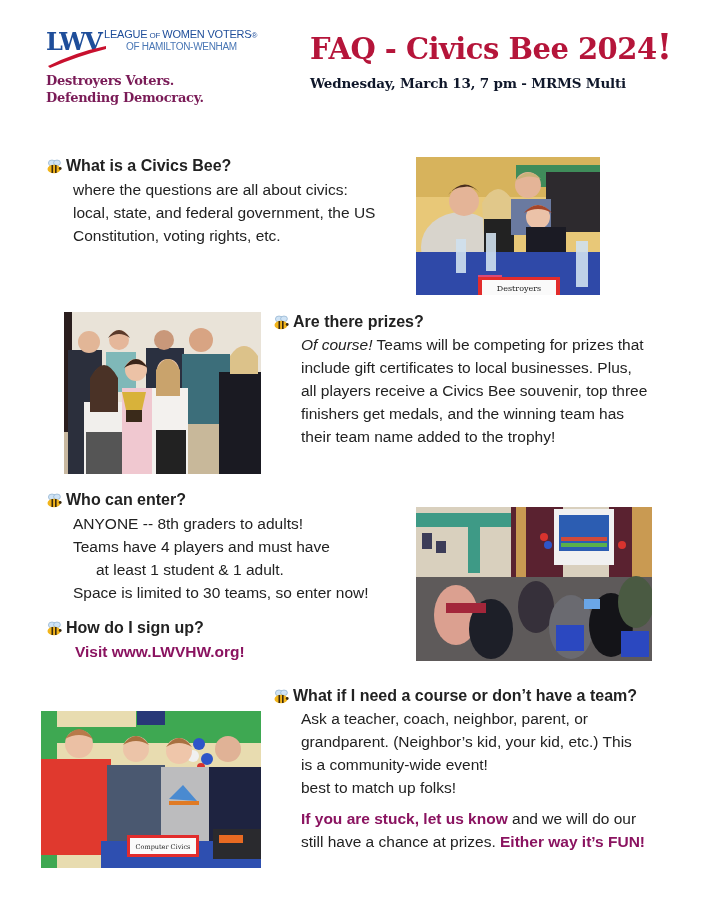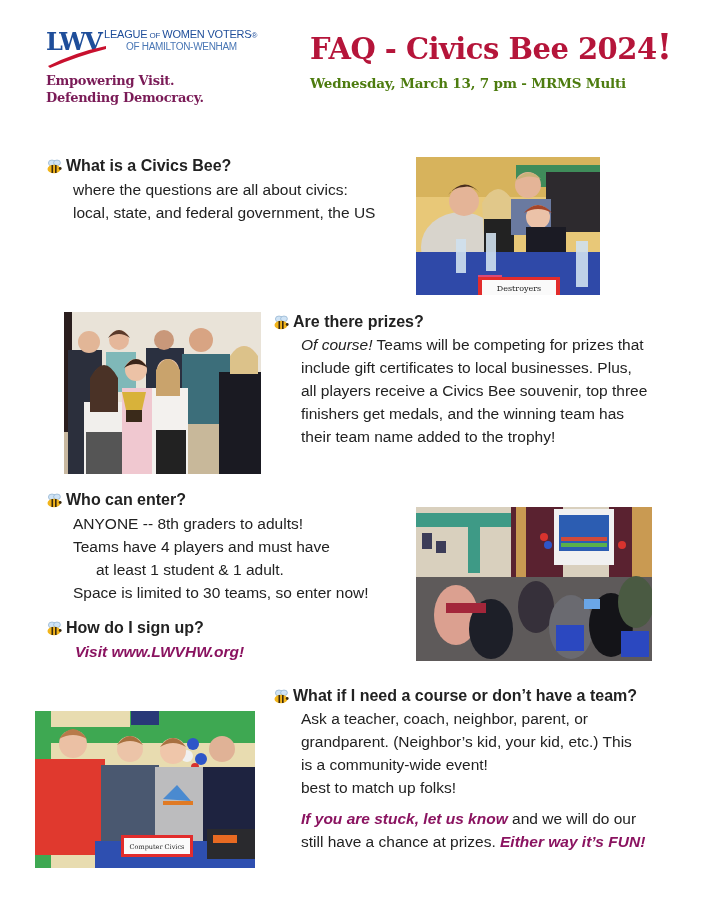--- a/index.html
+++ b/index.html
@@ -11,48 +11,48 @@
   .logo-lwv svg { display: block; }
   .logo-org { left: 104px; top: 29px; font-family: "Liberation Sans", sans-serif; color: #1f4e9a; line-height: 11px; }
   .logo-org .l1 { font-size: 11px; letter-spacing: -0.2px; }
   .logo-org .l1 small { font-size: 8px; }
   .logo-org .l2 { font-size: 10px; color: #4a77b5; padding-left: 22px; letter-spacing: -0.3px; }
   .tagline { left: 46px; top: 72px; font-family: "DejaVu Serif", serif; color: #7a1b57; font-size: 13px; line-height: 17px; font-weight: 600; letter-spacing: -0.3px; }
 
   
   .title { left: 310px; top: 26px; font-family: "DejaVu Serif", serif; color: #b5153a; font-size: 29px; font-weight: bold; letter-spacing: -0.5px; white-space: nowrap; }
   .title .bang { font-size: 35px; }
-  .subtitle { left: 310px; top: 75px; font-family: "DejaVu Serif", serif; color: #4d7c0f; font-size: 13.5px; font-weight: bold; letter-spacing: -0.2px; white-space: nowrap; }
+  .subtitle { left: 310px; top: 75px; font-family: "DejaVu Serif", serif; color: #0f172a; font-size: 13.5px; font-weight: bold; letter-spacing: -0.2px; white-space: nowrap; }
 
   
   .q { font-weight: bold; font-size: 16px; color: #222; white-space: nowrap; display: flex; align-items: center; }
   .bee { width: 17px; height: 15px; display: inline-block; margin-right: 3px; }
   .ans { font-size: 15.5px; line-height: 23px; color: #222; }
-  .hl { color: #8a1360; font-weight: bold; font-style: italic; }
+  .hl { color: #8a1360; font-weight: bold; }
   .it { font-style: italic; }
 
   
   .photo { overflow: hidden; }
   .photo svg { display: block; }
 </style>
 </head>
 <body>
 
 <div class="abs logo-lwv">
   <svg width="62" height="42" viewBox="0 0 62 42">
     <text x="0" y="22" font-family="DejaVu Serif, serif" font-weight="bold" font-size="24" fill="#1f4e9a" letter-spacing="-2">LWV</text>
     <path d="M2 38 Q 30 24 60 18 L 60 21 Q 32 28 4 40 Z" fill="#c8102e"></path>
   </svg>
 </div>
 <div class="abs logo-org">
   <div class="l1"><span>LEAGUE</span><small> OF </small><span>WOMEN VOTERS</span><small>®</small></div>
   <div class="l2">OF HAMILTON-WENHAM</div>
 </div>
 <div class="abs tagline">
-  <div>Empowering Visit.</div>
+  <div>Destroyers Voters.</div>
   <div>Defending Democracy.</div>
 </div>
 
 <div class="abs title"><span>FAQ - Civics Bee 2024</span><span class="bang">!</span></div>
 <div class="abs subtitle">Wednesday, March 13, 7 pm - MRMS Multi</div>
 
 <svg width="0" height="0" style="position:absolute">
   <defs>
     <g id="bee">
       <ellipse cx="6" cy="4" rx="3.6" ry="3" fill="#cfe3f5" stroke="#7fa4c6" stroke-width="0.6"></ellipse>
@@ -67,20 +67,21 @@
 
 <div class="abs q" style="left:46px; top:157px;">
   <svg class="bee" viewBox="0 0 17 15">
       <use href="#bee"></use>
     </svg>
   <span>What is a Civics Bee?</span>
 </div>
 <div class="abs ans" style="left:73px; top:178px;">
   <div>where the questions are all about civics:</div>
   <div>local, state, and federal government, the US</div>
+  <div>Constitution, voting rights, etc.</div>
 </div>
 
 <div class="abs photo" style="left:416px; top:157px; width:184px; height:138px;">
   <svg width="184" height="138" viewBox="0 0 184 138">
     <rect width="184" height="138" fill="#e8c878"></rect>
     <rect x="0" y="0" width="184" height="40" fill="#d7b35c"></rect>
     <rect x="100" y="8" width="84" height="22" fill="#3f8c5a"></rect>
     <rect x="130" y="15" width="54" height="60" fill="#2d2a2e"></rect>
     <ellipse cx="45" cy="90" rx="40" ry="35" fill="#d8d4cc"></ellipse>
     <circle cx="48" cy="44" r="15" fill="#e4b497"></circle>
@@ -200,21 +201,21 @@
     <ellipse cx="155" cy="120" rx="22" ry="32" fill="#6a6a70"></ellipse>
     <ellipse cx="195" cy="118" rx="22" ry="32" fill="#141418"></ellipse>
     <ellipse cx="220" cy="95" rx="18" ry="26" fill="#4a5a42"></ellipse>
     <rect x="140" y="118" width="28" height="26" fill="#2b48c0"></rect>
     <rect x="205" y="124" width="28" height="26" fill="#2b48c0"></rect>
     <rect x="168" y="92" width="16" height="10" fill="#6aa6e8"></rect>
     <rect x="30" y="96" width="40" height="10" fill="#a3263a"></rect>
   </svg>
 </div>
 
-<div class="abs photo" style="left:35px; top:711px; width:220px; height:157px;">
+<div class="abs photo" style="left:41px; top:711px; width:220px; height:157px;">
   <svg width="220" height="157" viewBox="0 0 220 157">
     <rect width="220" height="157" fill="#e8dcb0"></rect>
     <rect x="0" y="16" width="220" height="16" fill="#3ea852"></rect>
     <rect x="95" y="0" width="125" height="16" fill="#3ea852"></rect>
     <rect x="0" y="0" width="16" height="157" fill="#3ea852"></rect>
     <rect x="96" y="0" width="28" height="14" fill="#283878"></rect>
     <circle cx="158" cy="33" r="6" fill="#2e55c8"></circle>
     <circle cx="152" cy="45" r="6" fill="#f0f0f0"></circle>
     <circle cx="166" cy="48" r="6" fill="#2e55c8"></circle>
     <circle cx="160" cy="56" r="4" fill="#d8332e"></circle>

